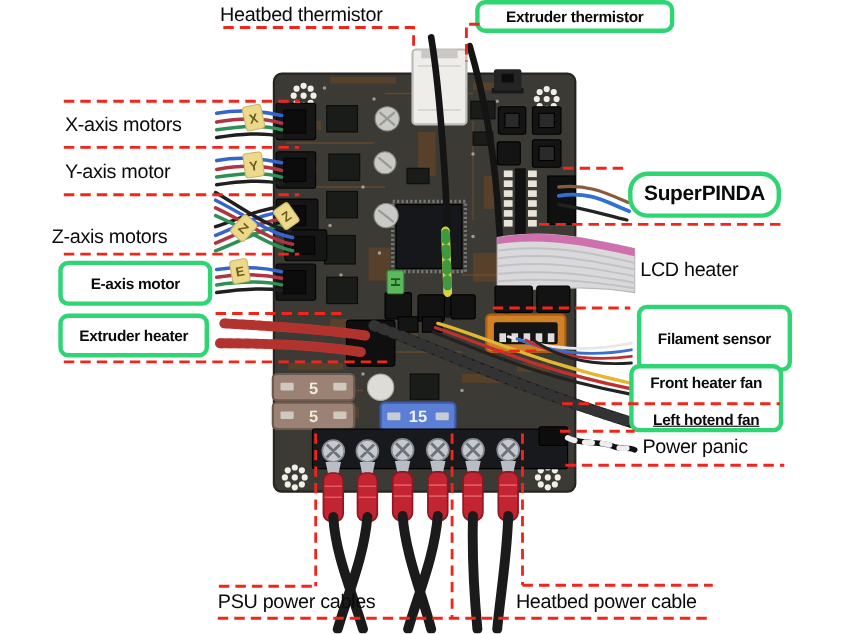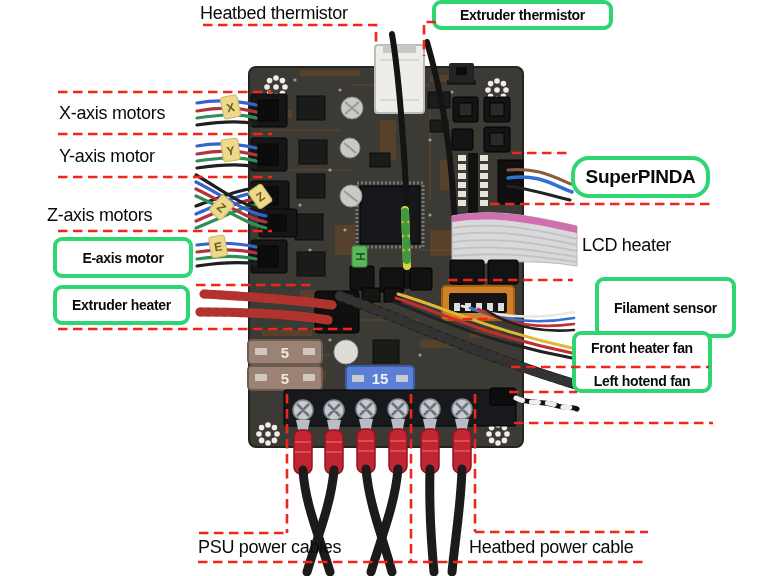--- a/index.html
+++ b/index.html
@@ -402,26 +402,27 @@
   <div class="greenbox" style="left:432px;top:0px;width:181px;height:30px;">Extruder thermistor</div>
 
   <div class="plain" style="left:59px;top:103px;">X-axis motors</div>
   <div class="plain" style="left:59px;top:146px;text-align:center;">Y-axis motor</div>
   <div class="plain" style="left:47px;top:193px;margin-top:12px;">Z-axis motors</div>
   <div class="greenbox" style="left:53px;top:285px;width:137px;height:40px;">Extruder heater</div>
   <div class="greenbox" style="left:53px;top:237px;width:140px;height:41px;">E-axis motor</div>
 
   <div class="greenbox big" style="left:571px;top:156px;width:139px;height:42px;">SuperPINDA</div>
   <div class="plain" style="left:582px;top:235px;">LCD heater</div>
-  <div class="greenbox" style="left:595px;top:277px;width:141px;height:61px;">Filament sensor</div>
+  <div class="greenbox" style="left:579px;top:277px;width:141px;height:61px;">Filament sensor</div>
 
   <div class="greenbox fansbox" style="left:572px;top:331px;width:140px;height:62px;">
     <span style="top:5px;">Front heater fan</span>
-    <span style="bottom:0;">Left hotend fan</span>
+    <span style="bottom:0;text-decoration:underline;">Left hotend fan</span>
   </div>
+  <div class="plain" style="left:584px;top:396px;">Power panic</div>
 
   <div class="plain" style="left:198px;top:537px;">PSU power cables</div>
   <div class="plain" style="left:469px;top:537px;">Heatbed power cable</div>
 
   <svg id="lines-svg" width="768" height="576" viewBox="0 0 768 576">
     <path class="redline" d="M203 25 H376 V42"></path>
     <path class="redline" d="M436 22 H424 V56"></path>
     <path class="redline" d="M58 92 H272"></path>
     <path class="redline" d="M58 134 H272"></path>
     <path class="redline" d="M58 177 H272"></path>

